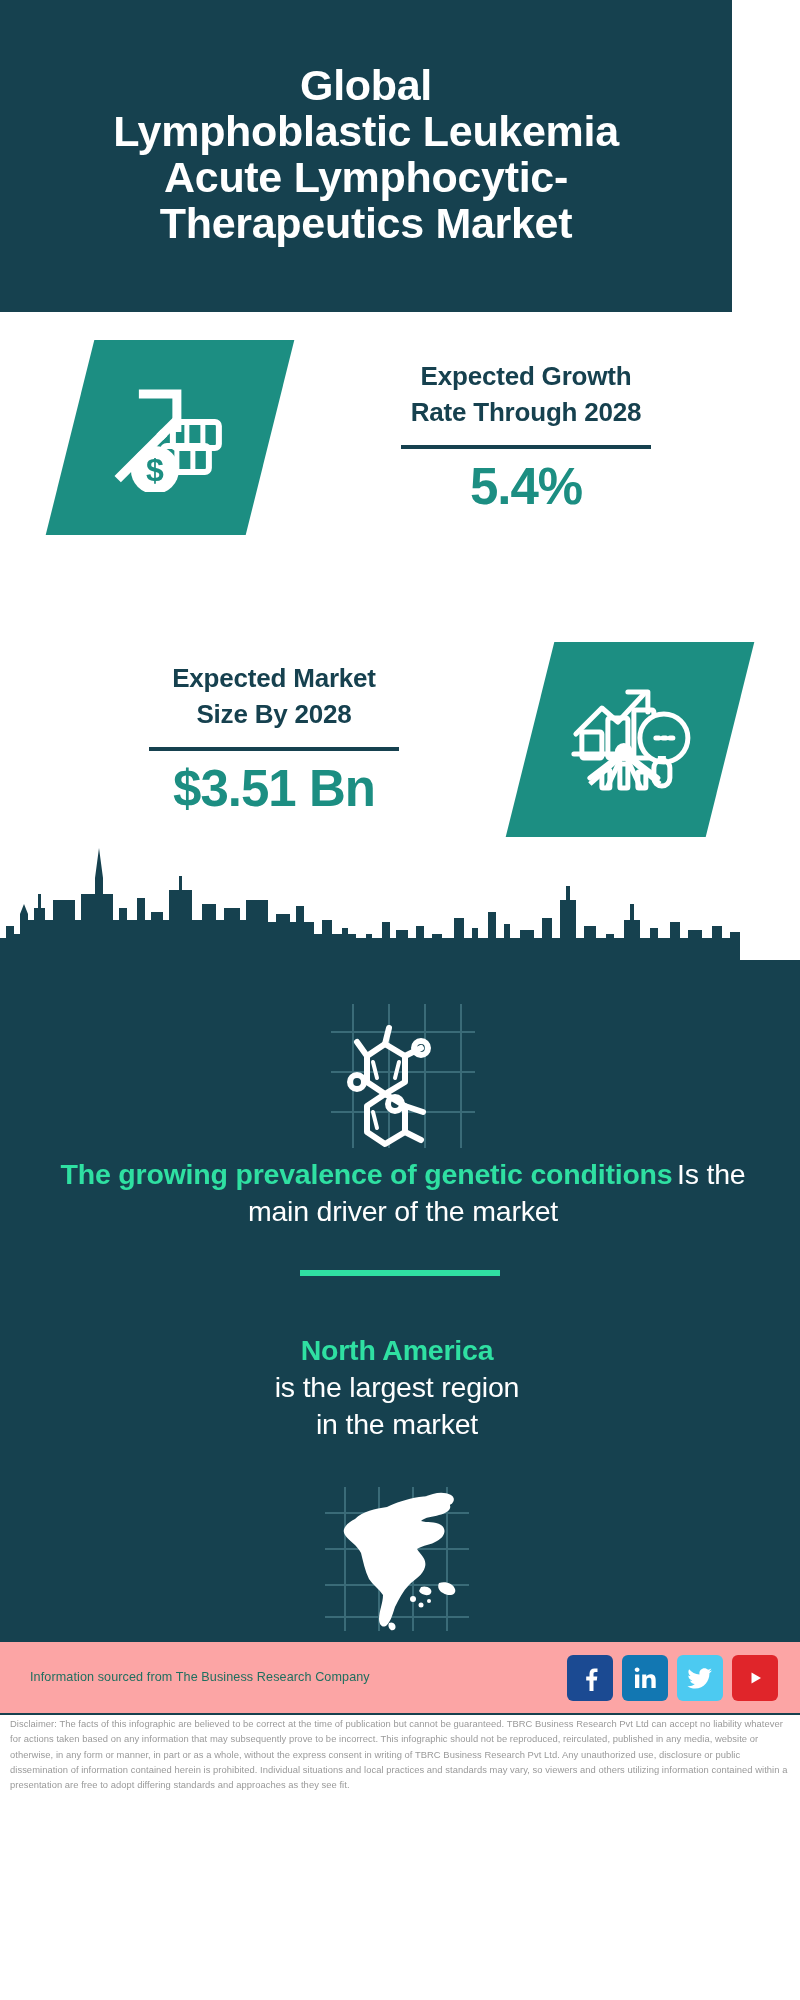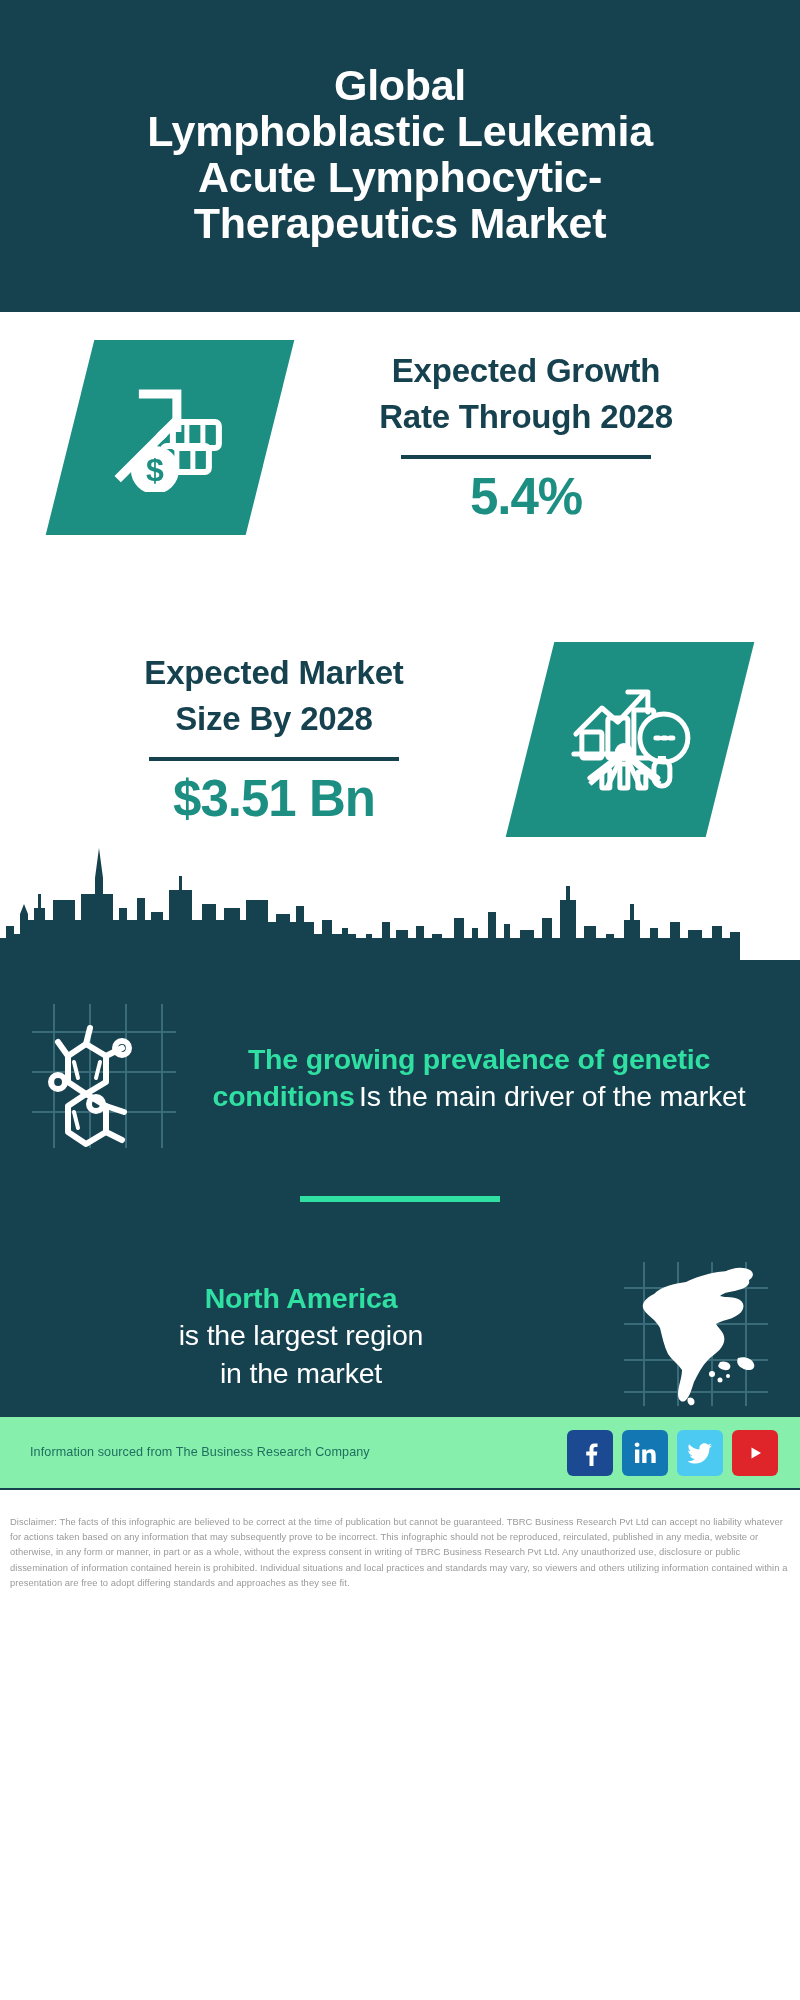--- a/index.html
+++ b/index.html
@@ -10,21 +10,21 @@
     width: 800px;
     height: 2000px;
     position: relative;
     overflow: hidden;
   }
   .page { width: 800px; height: 2000px; position: relative; background:#fff; }
 
   
   .header {
     background: #16414f;
-    width: 800px;
+    width: 732px;
     height: 312px;
     display: flex;
     align-items: center;
     justify-content: center;
     padding: 6px 30px 10px 30px;
   }
   .header-title {
     color: #ffffff;
     font-size: 43px;
     line-height: 1.07;
@@ -51,21 +51,21 @@
     align-items: center;
     justify-content: center;
     flex: 0 0 auto;
   }
   .para-icon .glyph { transform: skewX(14deg); display:block; }
 
   .stat-text { flex: 1 1 auto; text-align: center; padding: 0 14px; }
   .stat-label {
     color: #16414f;
     font-weight: bold;
-    font-size: 33px;
+    font-size: 26px;
     line-height: 1.42;
     letter-spacing: -0.2px;
   }
   .stat-rule {
     width: 250px;
     height: 4px;
     background: #16414f;
     margin: 14px auto 8px auto;
   }
   .stat-value {
@@ -89,21 +89,21 @@
   .skyline {
     position: absolute;
     top: -118px;
     left: 0;
     width: 800px;
     height: 120px;
     display:block;
   }
   .dark-inner { position: relative; padding: 22px 0 0 0; }
 
-  .fact-row { display:flex; align-items:center; width:800px; }
+  .fact-row { display:flex; align-items:center; width:800px;flex-direction:column; }
   .fact-row.driver { padding: 18px 22px 0 28px; }
   .fact-row.region { padding: 26px 28px 0 22px; gap: 40px; }
 
   .grid-icon { flex: 0 0 auto; }
   .fact-text { flex: 1 1 auto; text-align:center; padding: 0 8px; }
 
   .fact-hl {
     color: #2fe0a2;
     font-weight: bold;
     font-size: 28.5px;
@@ -119,21 +119,21 @@
   .mid-rule {
     width: 200px;
     height: 6px;
     background: #2fe0a2;
     margin: 40px auto 30px auto;
   }
 
   
   .footer {
     width: 800px;
-    background: #86efac;
+    background: #fca5a5;
     border-top: 3px solid #16414f;
     border-bottom: 2px solid #16414f;
     display:flex;
     align-items:center;
     padding: 16px 22px 16px 30px;
     height: 76px;
   }
   .source-text { flex: 1 1 auto; }
   .source-line {
     color: #1f6f5f;
@@ -146,21 +146,21 @@
     width: 46px; height: 46px;
     border-radius: 6px;
     display:flex; align-items:center; justify-content:center;
   }
   .sbtn.fb { background:#1b4a92; }
   .sbtn.li { background:#1277b2; }
   .sbtn.tw { background:#4ccaf1; }
   .sbtn.yt { background:#e0252a; }
 
   .disclaimer {
-    padding: 24px 10px 10px 10px;
+    padding: 1px 10px 10px 10px;
     color: #9a9a9a;
     font-size: 9.4px;
     line-height: 1.62;
     text-align: left;
     letter-spacing: 0.05px;
   }
 </style>
 </head>
 <body>
 

